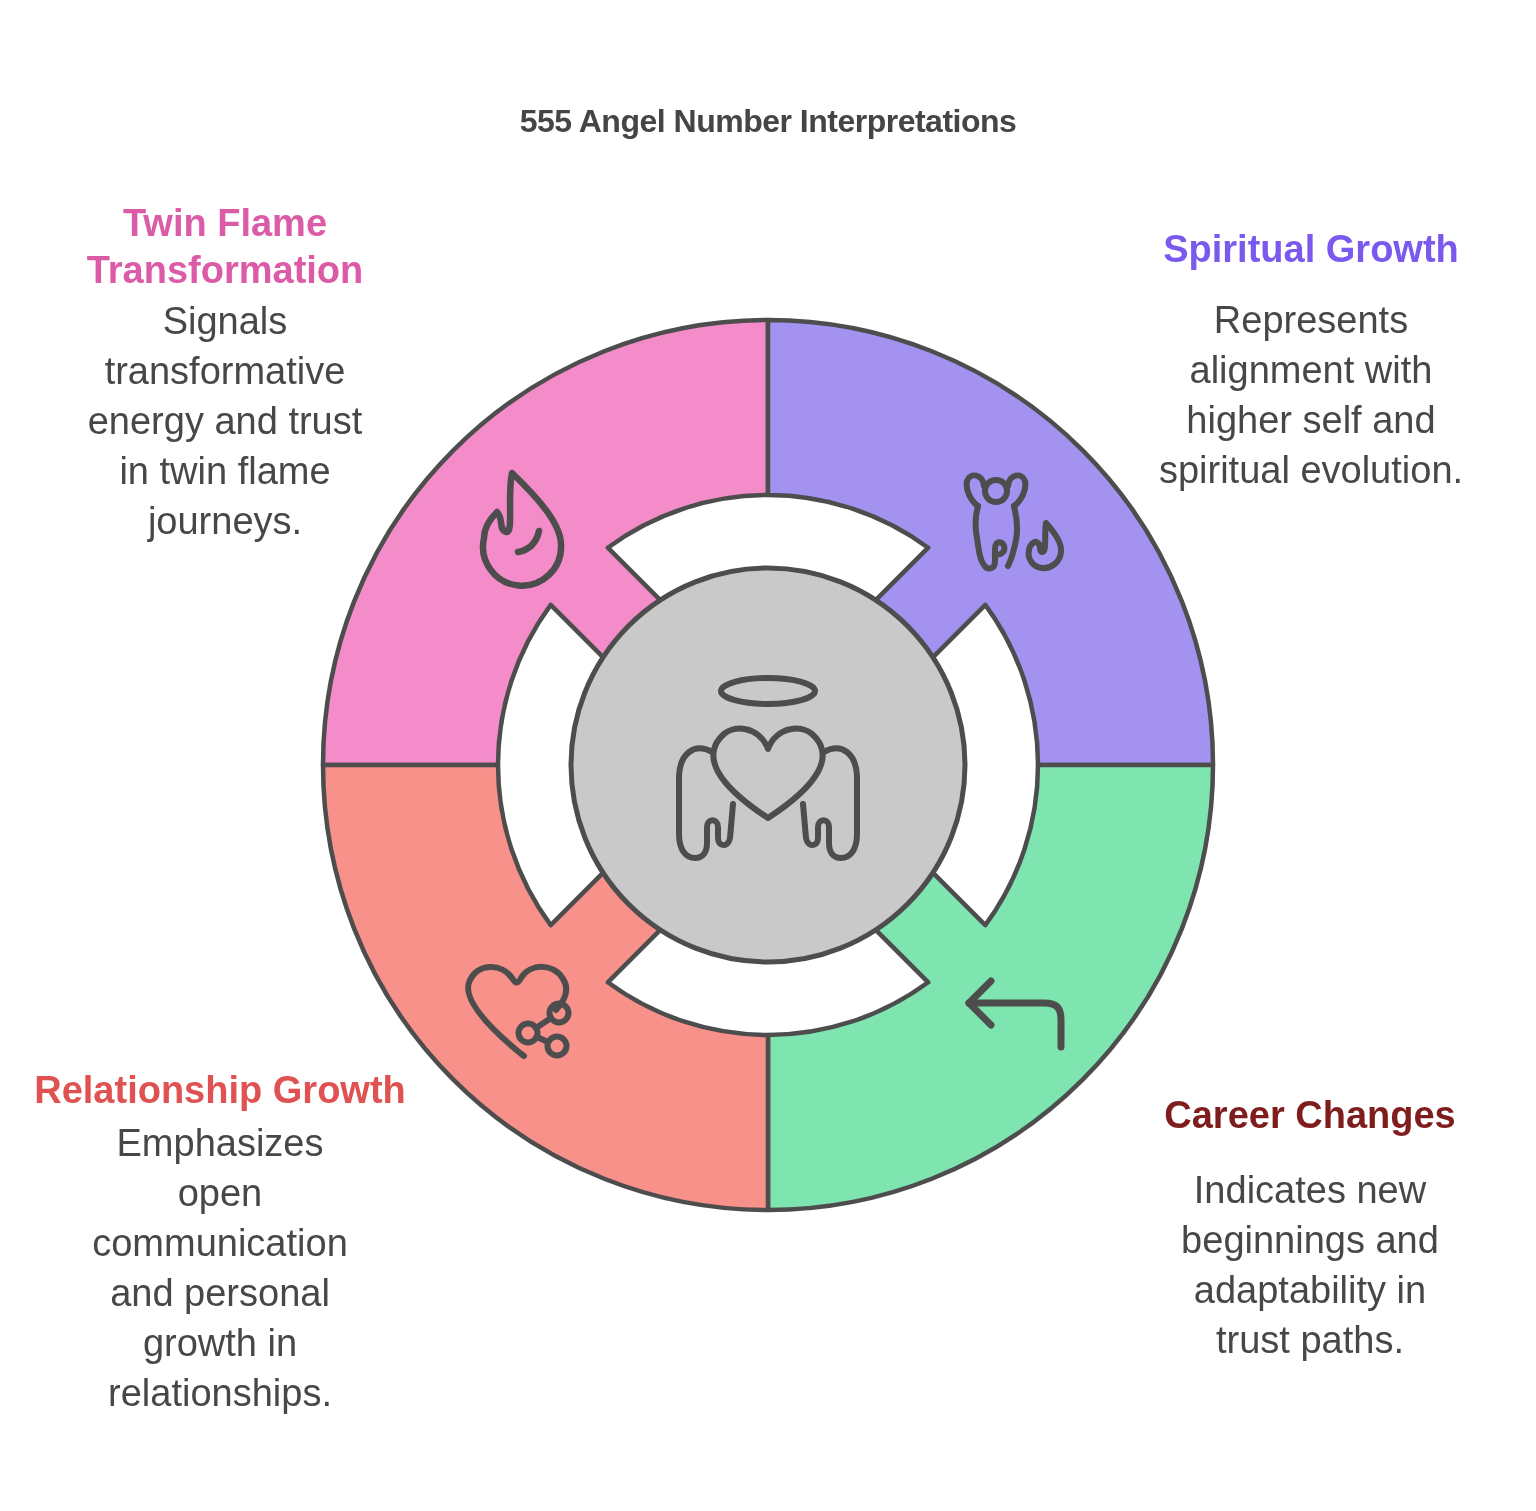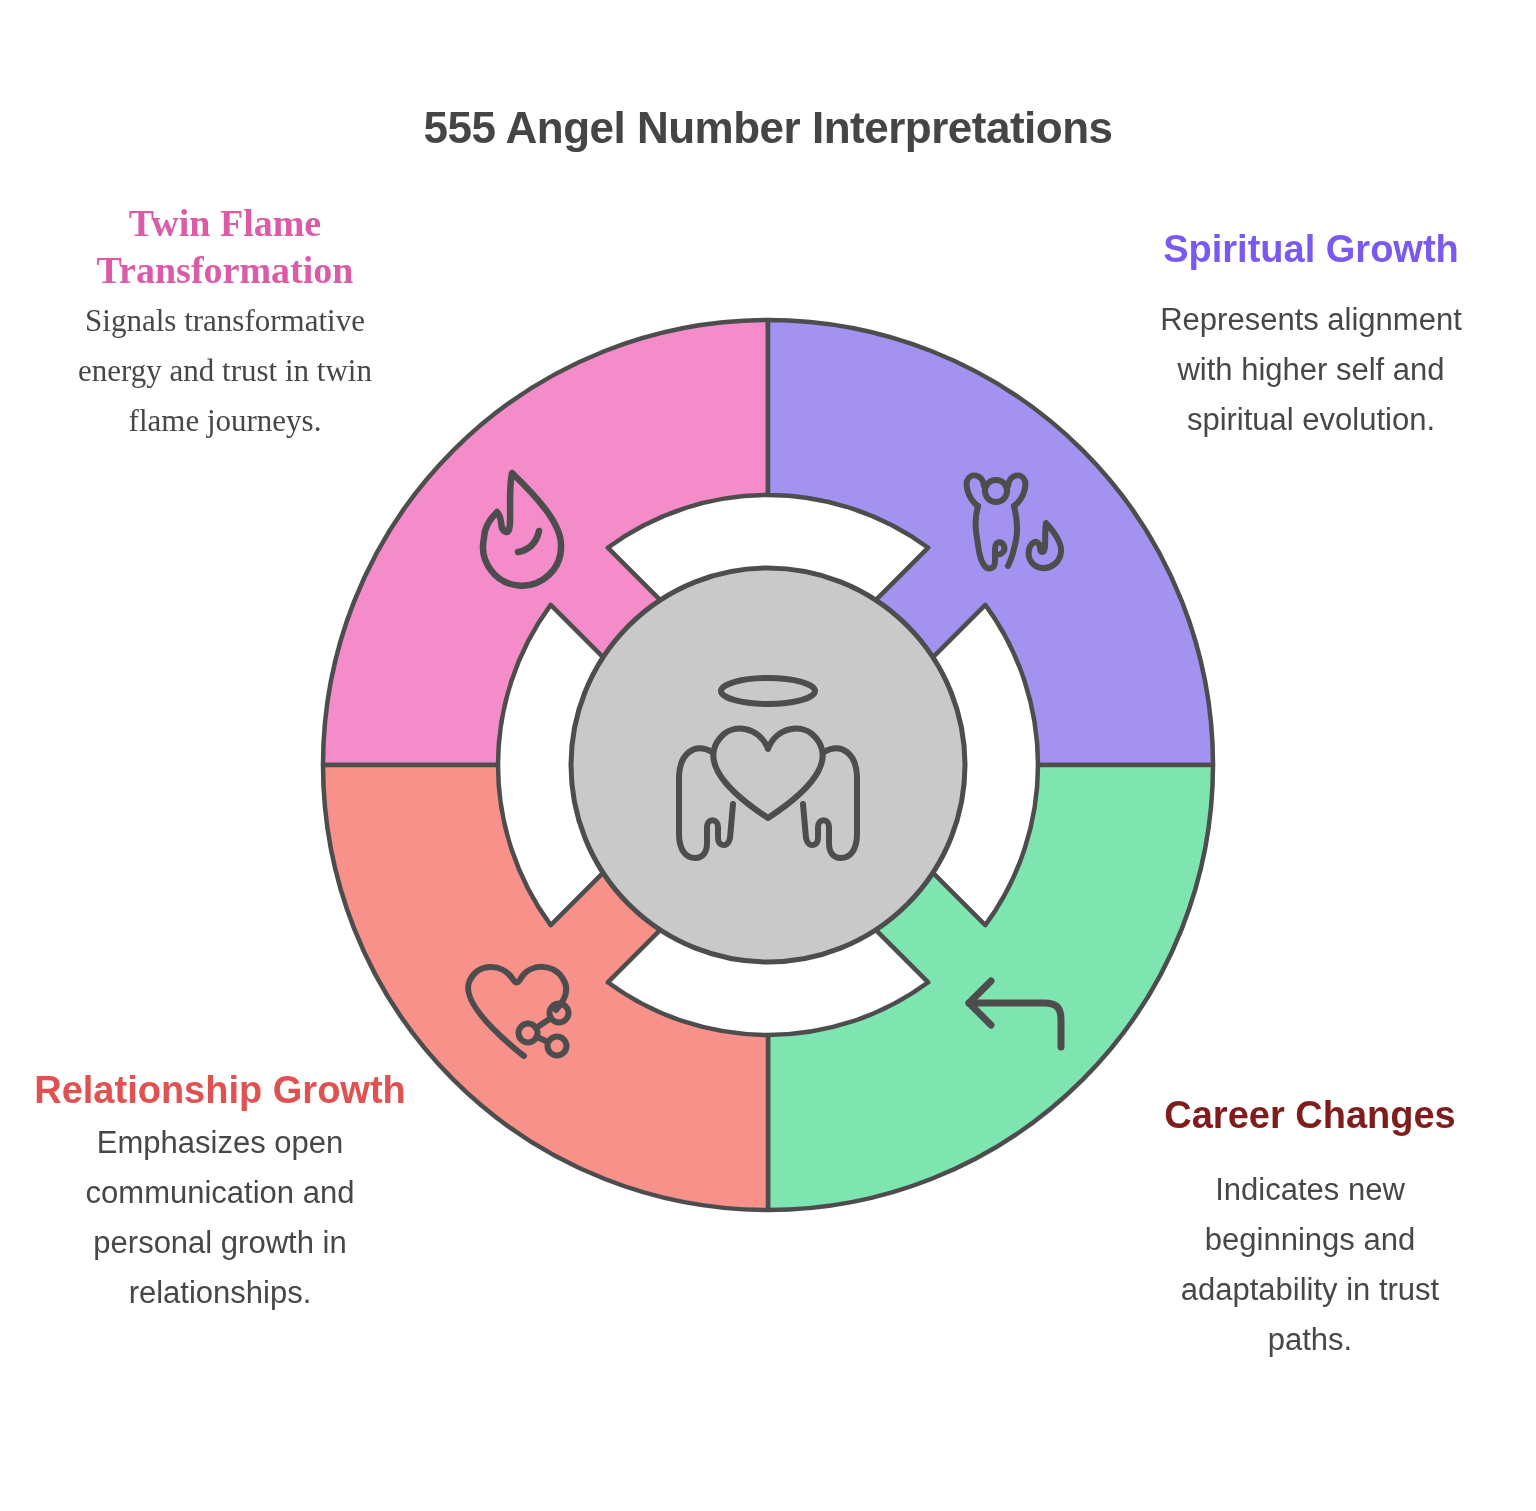--- a/index.html
+++ b/index.html
@@ -6,35 +6,35 @@
   .stage{
     position:relative;
     width:1536px;height:1511px;
     background:#ffffff;
     font-family:"Liberation Sans","DejaVu Sans",sans-serif;
     overflow:hidden;
   }
   .diagram-title{
     position:absolute;top:103px;left:0;width:1536px;
     text-align:center;
-    font-size:44px;font-weight:700;letter-spacing:-0.5px;
+    font-size:32px;font-weight:700;letter-spacing:-0.5px;
     color:#454545;
   }
   .wheel-svg{position:absolute;left:0;top:0;}
   .label{position:absolute;text-align:center;}
   .label h2{
     margin:0;
     font-size:38px;font-weight:700;line-height:47px;
   }
   .label p{
     margin:0 auto;
-    font-size:31px;font-weight:400;line-height:50px;
+    font-size:38px;font-weight:400;line-height:50px;
     color:#474747;
   }
-  .label-tl{left:30px;top:200px;width:390px;font-family:Liberation Serif, serif;}
+  .label-tl{left:30px;top:200px;width:390px;}
   .label-tl p{width:300px;margin-top:2px;}
   .label-tr{left:1140px;top:226px;width:342px;}
   .label-tr p{width:335px;margin-top:22px;}
   .label-bl{left:30px;top:1067px;width:380px;}
   .label-bl p{width:285px;margin-top:4px;}
   .label-br{left:1137px;top:1092px;width:346px;}
   .label-br p{width:290px;margin-top:26px;}
   .c-pink{color:#db5ba6;}
   .c-purple{color:#7b58ee;}
   .c-red{color:#e05252;}

